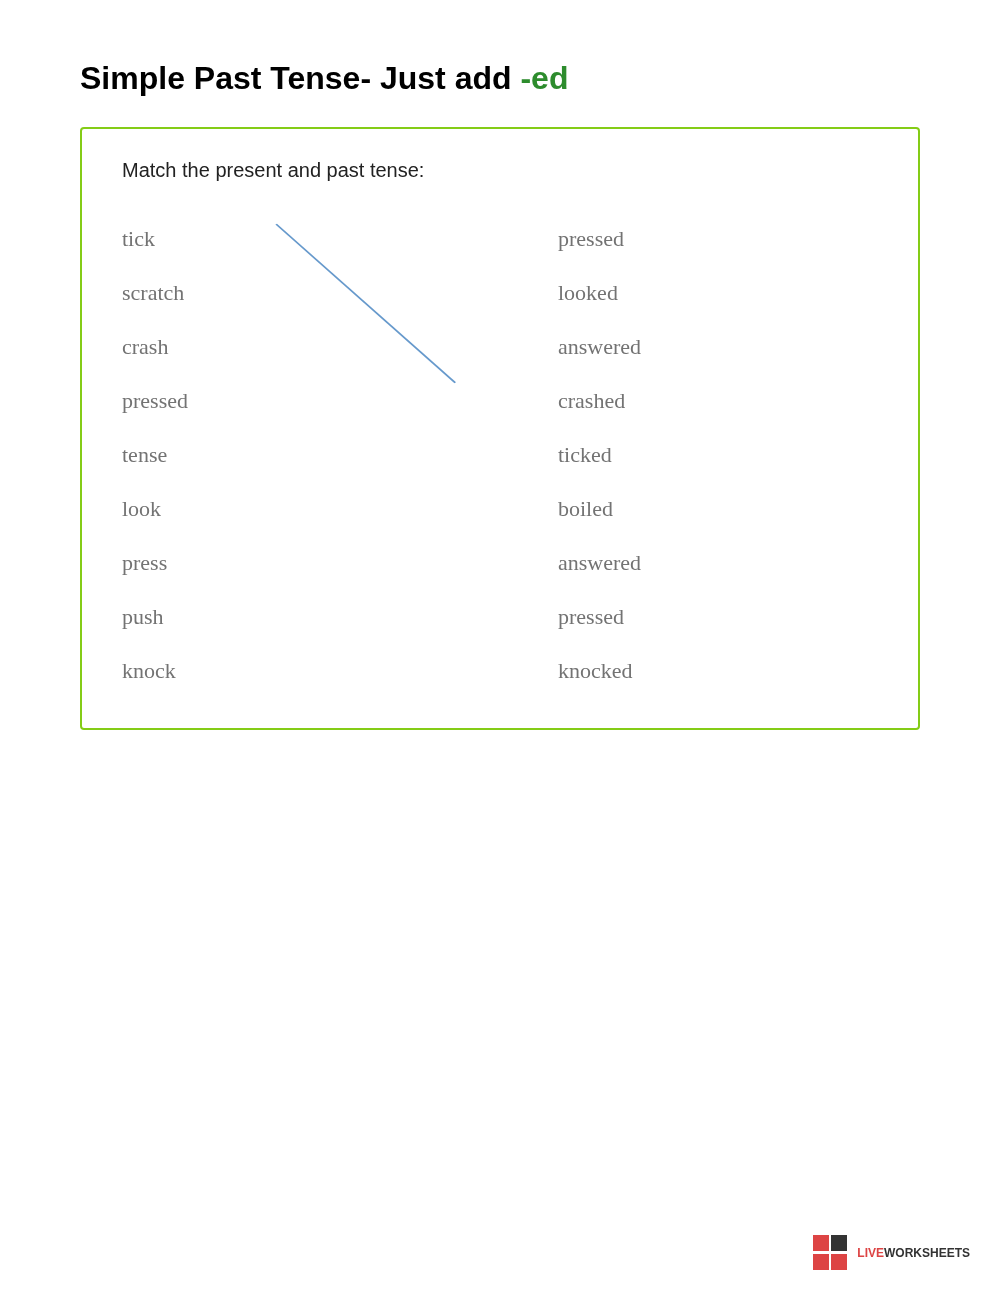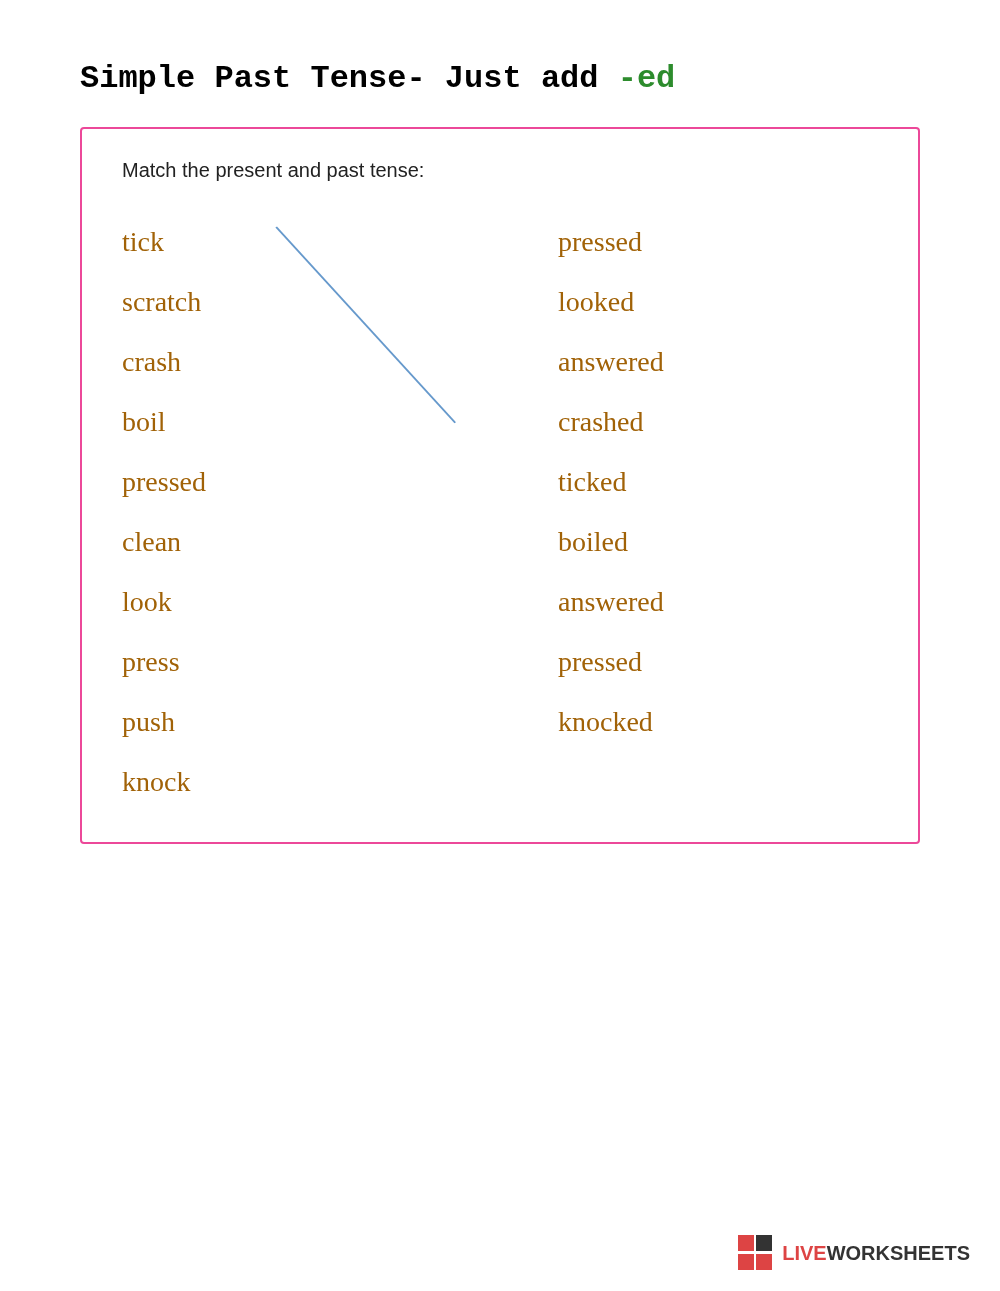--- a/index.html
+++ b/index.html
@@ -23,30 +23,30 @@
       background: #ffffff;
       position: relative;
       padding: 60px 80px;
     }
 
     .title {
       font-size: 32px;
       font-weight: bold;
       color: #000000;
       margin-bottom: 30px;
-      font-family: Liberation Mono, monospace;
+      font-family: Liberation Sans, sans-serif;
     }
 
     .title-accent {
       color: #2d8c2d;
       font-weight: bold;
     }
 
     .exercise-box {
-      border: 2px solid #ec4899;
+      border: 2px solid #84cc16;
       border-radius: 4px;
       padding: 30px 40px;
       position: relative;
       background: #ffffff;
     }
 
     .instruction {
       font-size: 20px;
       font-family: Arial, sans-serif;
       color: #222;
@@ -68,22 +68,22 @@
 
     .right-column {
       width: 320px;
       display: flex;
       flex-direction: column;
       gap: 0;
       margin-left: auto;
     }
 
     .word-item {
-      font-size: 28px;
-      color: #a16207;
+      font-size: 22px;
+      color: #737373;
       padding: 14px 0;
       font-family: 'Comic Sans MS', 'Chalkboard SE', cursive;
     }
 
     .connector-line {
       position: absolute;
       top: 0;
       left: 0;
       width: 100%;
       height: 100%;
@@ -106,21 +106,21 @@
       flex-wrap: wrap;
       gap: 2px;
     }
 
     .logo-square {
       width: 16px;
       height: 16px;
     }
 
     .logo-text {
-      font-size: 20px;
+      font-size: 12px;
       font-weight: bold;
       font-family: Arial, sans-serif;
     }
 
     .logo-live {
       color: #d44;
     }
 
     .logo-worksheets {
       color: #333;
@@ -142,23 +142,22 @@
     <div class="words-container">
 
       <svg class="connector-line" viewBox="0 0 760 720" preserveAspectRatio="none">
         <line x1="155" y1="18" x2="335" y2="253" stroke="#6699cc" stroke-width="2"></line>
       </svg>
 
       <div class="left-column">
         <div class="word-item">tick</div>
         <div class="word-item">scratch</div>
         <div class="word-item">crash</div>
-        <div class="word-item">boil</div>
         <div class="word-item">pressed</div>
-        <div class="word-item">clean</div>
+        <div class="word-item">tense</div>
         <div class="word-item">look</div>
         <div class="word-item">press</div>
         <div class="word-item">push</div>
         <div class="word-item">knock</div>
       </div>
 
       <div class="right-column">
         <div class="word-item">pressed</div>
         <div class="word-item">looked</div>
         <div class="word-item">answered</div>

